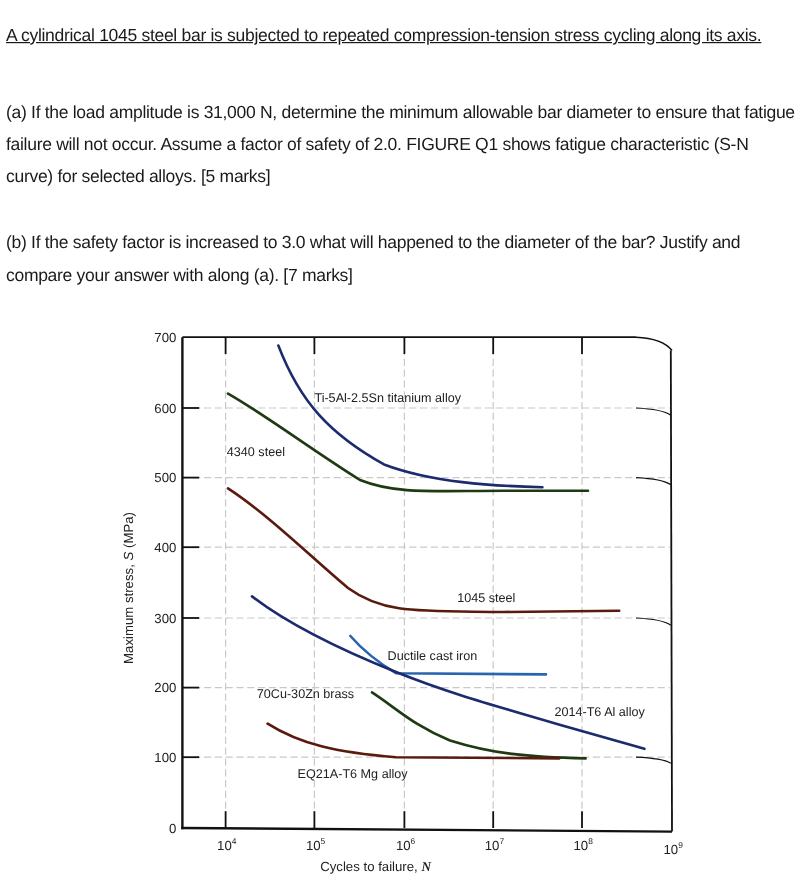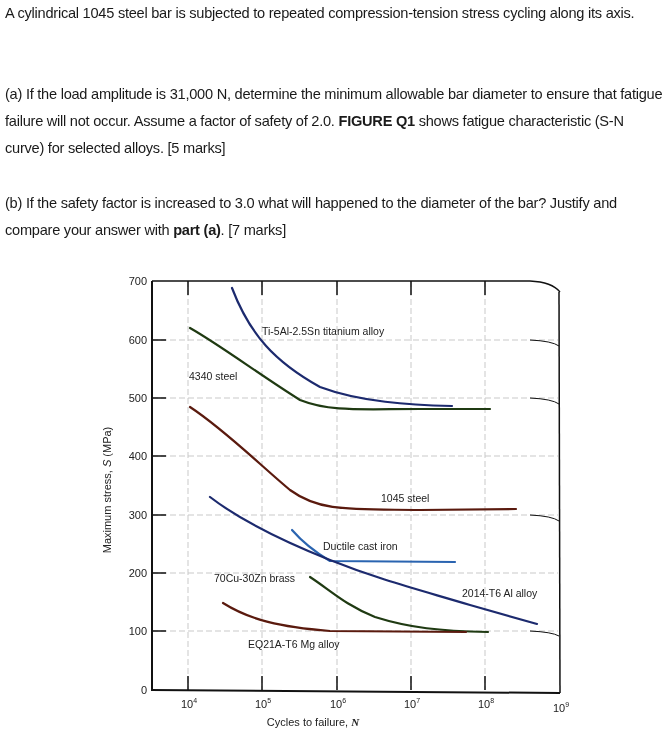--- a/index.html
+++ b/index.html
@@ -1,37 +1,37 @@
 <!DOCTYPE html>
 <html><head>
 <meta charset="utf-8">
 <style>
   html, body { margin: 0; padding: 0; background: #ffffff; }
   body { width: 665px; height: 735px; position: relative; overflow: hidden;
          font-family: "Liberation Sans", sans-serif; color: #1a1a1a; }
   .para { position: absolute; left: 5px; width: 660px; font-size: 14.6px; line-height: 27px; letter-spacing: -0.25px; }
-  .para b { font-weight: bold; }
-  #p1 { top: 0px; }
+  .para b { font-weight: normal; }
+  #p1 { top: 17px; text-decoration: underline; }
   #p2 { top: 81px; }
   #p3 { top: 190px; }
   svg text { font-family: "Liberation Sans", sans-serif; }
 </style>
 </head>
 <body>
 
 <div id="p1" class="para">
   <span>A cylindrical 1045 steel bar is subjected to repeated compression-tension stress cycling along its axis.</span>
 </div>
 
 <div id="p2" class="para">
   <span>(a) If the load amplitude is 31,000 N, determine the minimum allowable bar diameter to ensure that fatigue failure will not occur. Assume a factor of safety of 2.0. </span><b>FIGURE Q1</b><span> shows fatigue characteristic (S-N curve) for selected alloys. [5 marks]</span>
 </div>
 
 <div id="p3" class="para">
-  <span>(b) If the safety factor is increased to 3.0 what will happened to the diameter of the bar? Justify and compare your answer with </span><b>part (a)</b><span>. [7 marks]</span>
+  <span>(b) If the safety factor is increased to 3.0 what will happened to the diameter of the bar? Justify and compare your answer with </span><b>along (a)</b><span>. [7 marks]</span>
 </div>
 
 <svg width="665" height="735" viewBox="0 0 665 735" style="position:absolute; left:0; top:0;">
 
   <g stroke="#c9c9c9" stroke-width="1" stroke-dasharray="6,3">
     <line x1="152" y1="340" x2="558" y2="340"></line>
     <line x1="152" y1="398" x2="558" y2="398"></line>
     <line x1="152" y1="456" x2="558" y2="456"></line>
     <line x1="152" y1="515" x2="558" y2="515"></line>
     <line x1="152" y1="573" x2="558" y2="573"></line>

